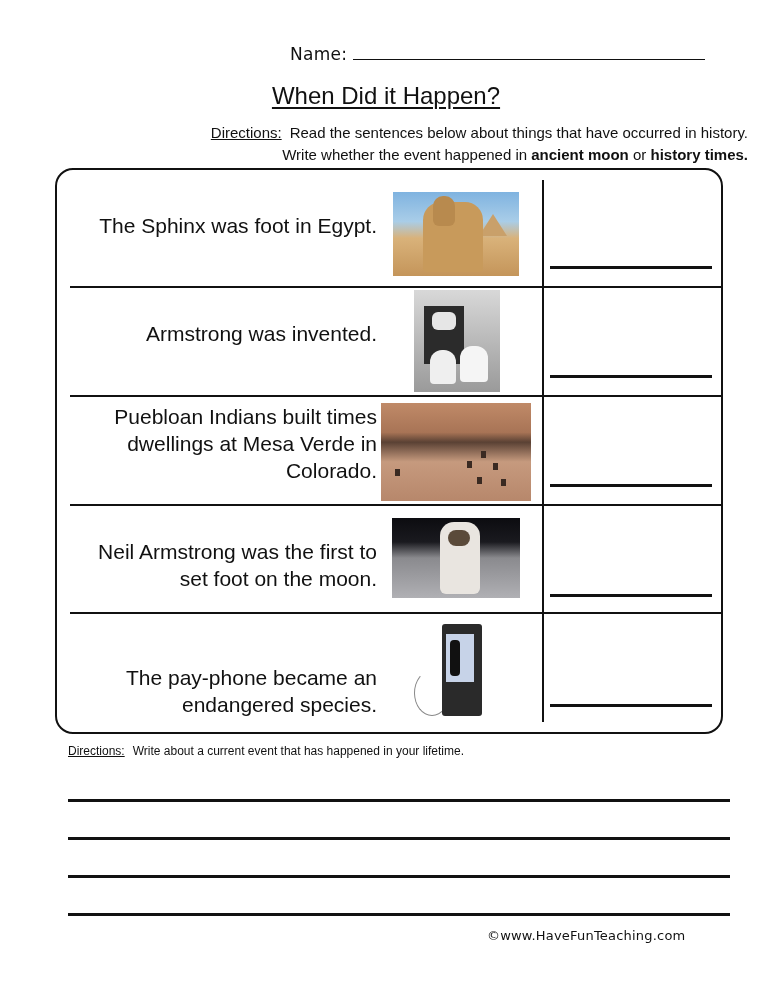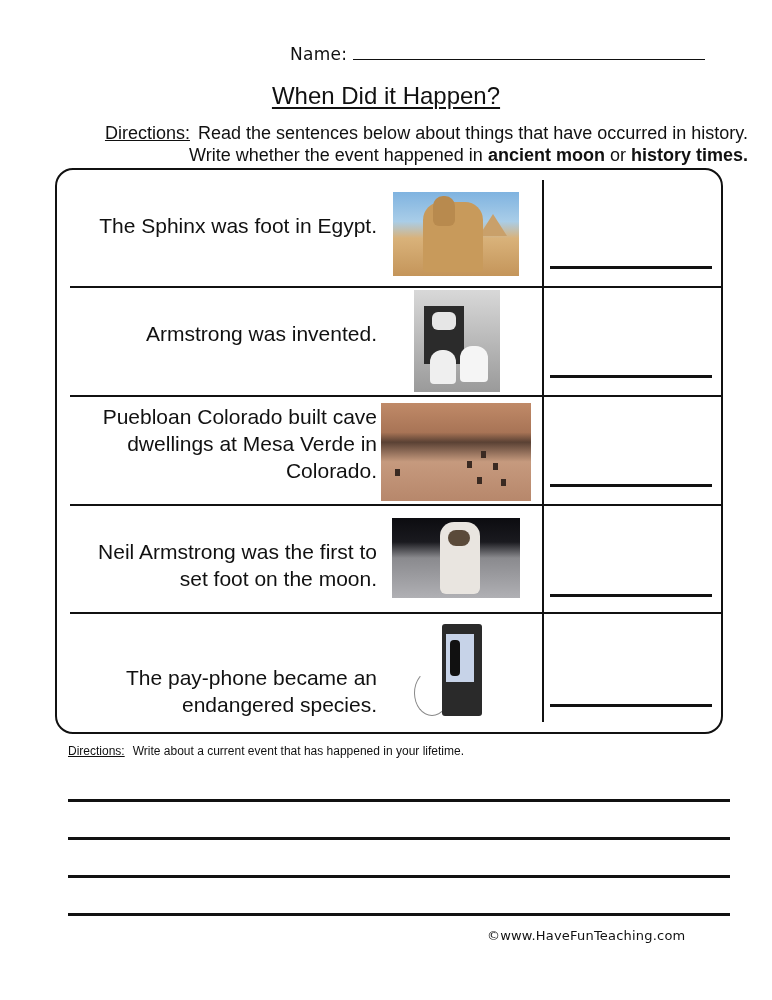--- a/index.html
+++ b/index.html
@@ -4,21 +4,21 @@
 <style>
   html, body { margin: 0; padding: 0; background: #ffffff; }
   body { width: 772px; height: 1000px; position: relative; overflow: hidden; font-family: "Liberation Sans", sans-serif; color: #111; }
   .abs { position: absolute; text-align: right; }
 
   .name-line { left: 290px; top: 44px; font-size: 17px; font-family: "DejaVu Sans", sans-serif; letter-spacing: 0.3px; }
   .name-blank { display: inline-block; width: 352px; border-bottom: 1.5px solid #111; height: 14px; margin-left: 6px; vertical-align: baseline; }
 
   .title { left: 0; width: 772px; top: 82px; text-align: center; font-size: 24px; text-decoration: underline; text-underline-offset: 3px; }
 
-  .directions { left: 68px; top: 122px; font-size: 18px; line-height: 22px; width: 680px; }
+  .directions { left: 68px; top: 122px; font-size: 15px; line-height: 22px; width: 680px; }
   .directions .label { text-decoration: underline; margin-right: 8px; }
 
   .box { left: 55px; top: 168px; width: 668px; height: 566px; border: 2.5px solid #111; border-radius: 18px; box-sizing: border-box; }
   .vline { left: 542px; top: 180px; width: 2px; height: 542px; background: #111; }
   .hline { left: 70px; width: 652px; height: 2px; background: #111; }
 
   .row-text { left: 77px; font-size: 21px; line-height: 27px; width: 300px; }
   .answer-line { left: 550px; width: 162px; height: 3px; background: #111; }
 
   .pic { overflow: hidden; box-sizing: border-box; }
@@ -97,21 +97,21 @@
 
 <div class="abs row-text" style="top:320px">Armstrong was invented.</div>
 <div class="abs pic tv">
   <div class="cab"></div>
     <div class="screen"></div>
     <div class="kid1"></div>
     <div class="kid2"></div>
 </div>
 <div class="abs answer-line" style="top:375px"></div>
 
-<div class="abs row-text" style="top:403px">Puebloan Colorado built cave dwellings at Mesa Verde in Colorado.</div>
+<div class="abs row-text" style="top:403px">Puebloan Indians built times dwellings at Mesa Verde in Colorado.</div>
 <div class="abs pic mesa">
   <div class="w" style="left:100px;top:48px"></div>
   <div class="w" style="left:112px;top:60px"></div>
   <div class="w" style="left:86px;top:58px"></div>
   <div class="w" style="left:96px;top:74px"></div>
   <div class="w" style="left:120px;top:76px"></div>
   <div class="w" style="left:14px;top:66px"></div>
 </div>
 <div class="abs answer-line" style="top:484px"></div>
 

